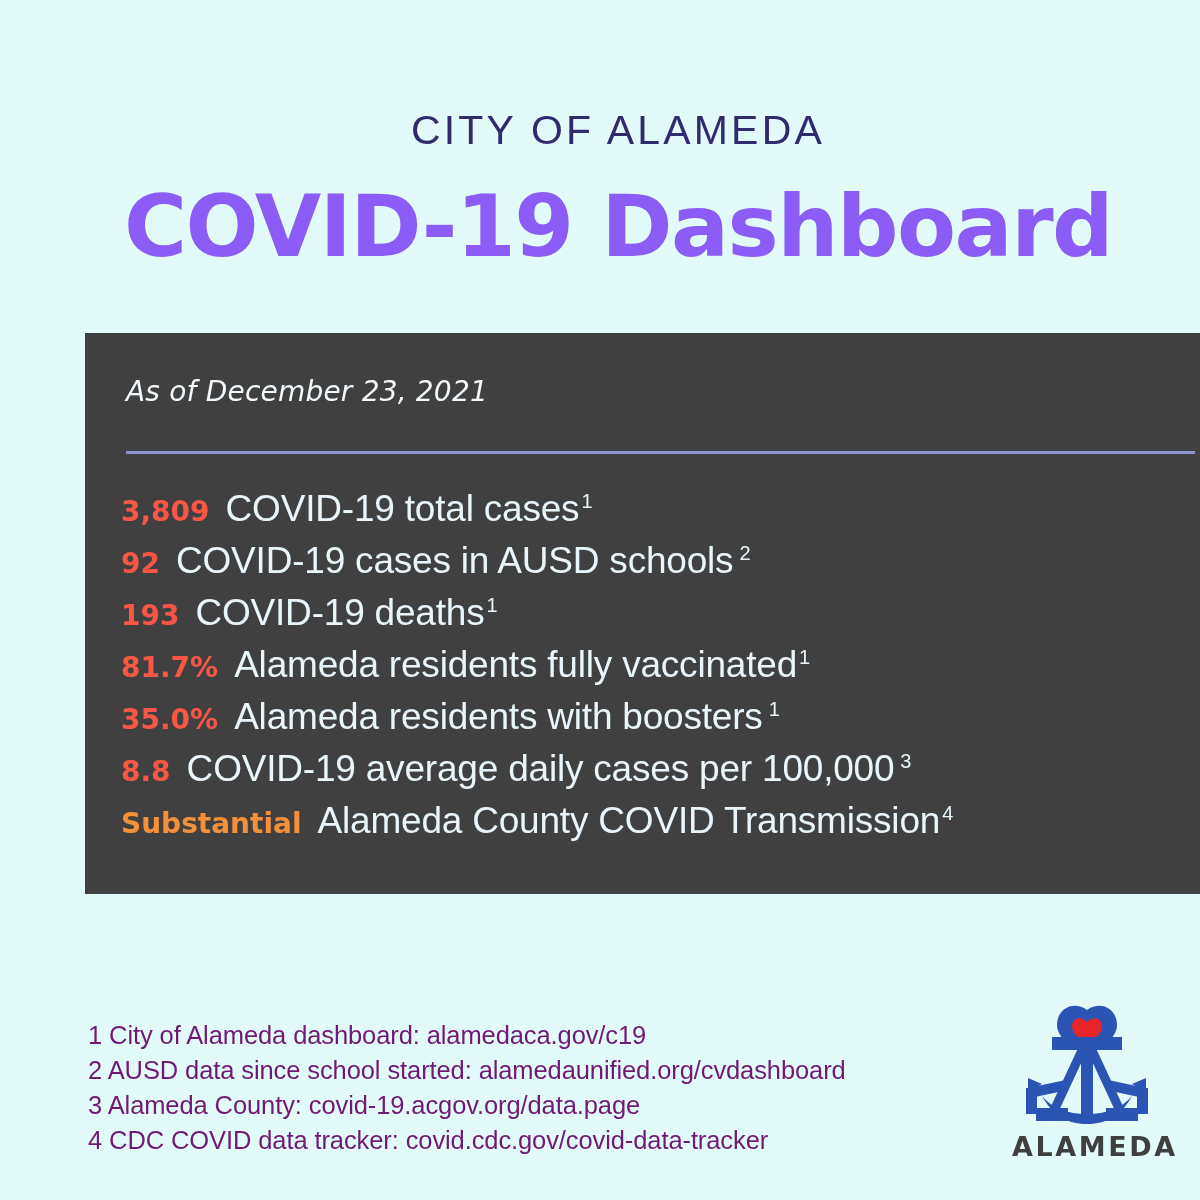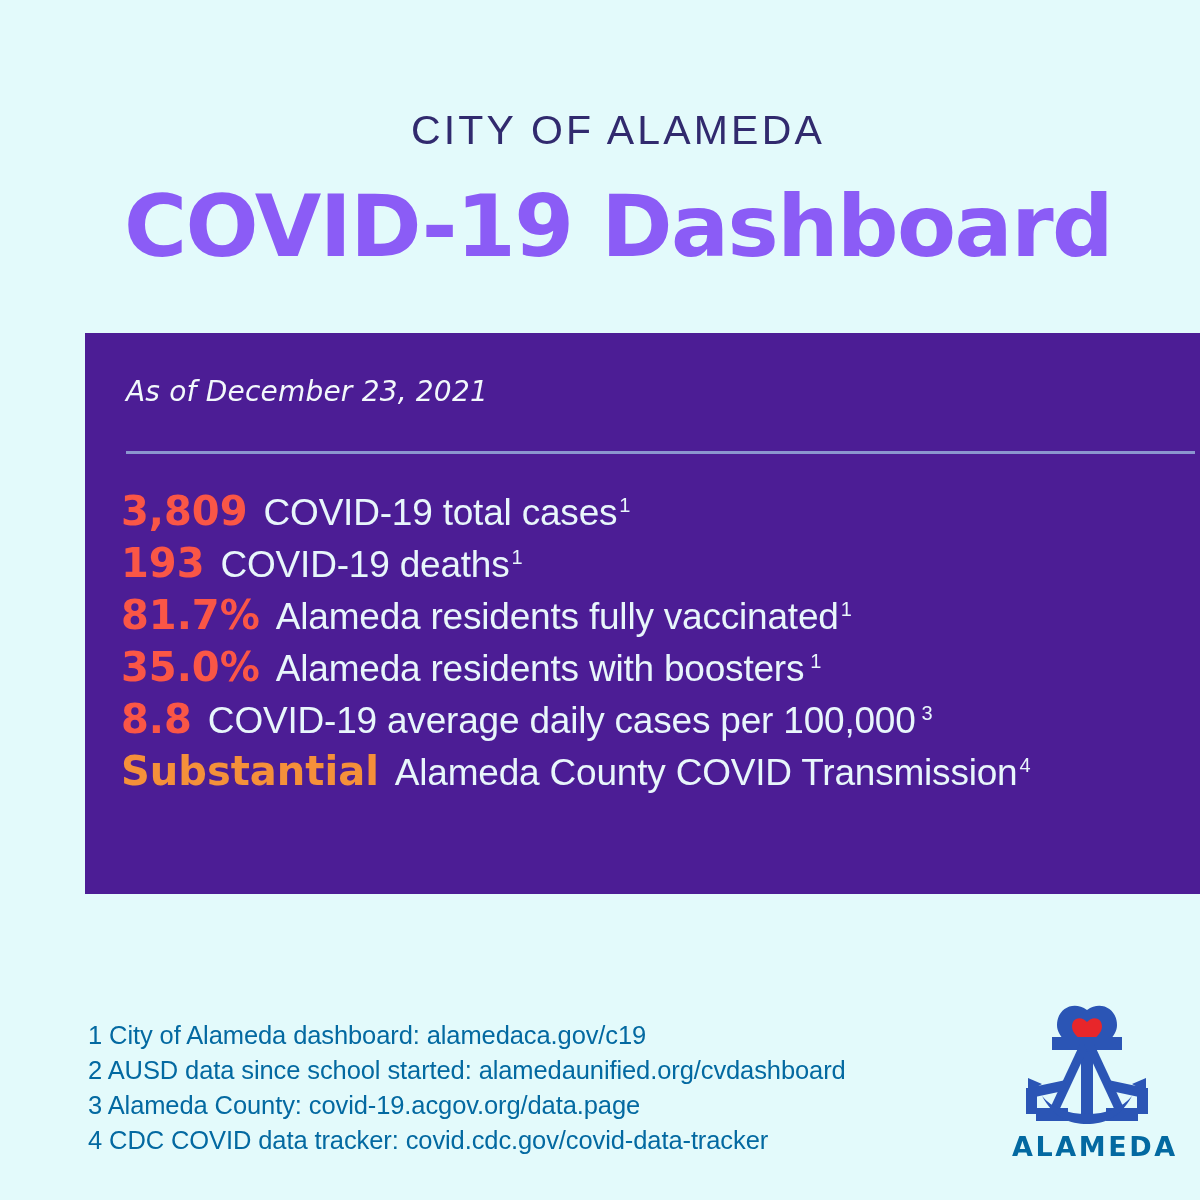--- a/index.html
+++ b/index.html
@@ -43,21 +43,21 @@
     white-space: nowrap;
   }
 
   
   .panel {
     position: absolute;
     left: 85px;
     top: 333px;
     width: 1115px;
     height: 561px;
-    background: #4c1d95;
+    background: #404040;
     box-sizing: border-box;
   }
   .panel-date {
     position: absolute;
     left: 41px;
     top: 42px;
     font-family: "DejaVu Sans", sans-serif;
     font-style: italic;
     font-size: 28px;
     font-weight: 400;
@@ -81,21 +81,21 @@
     right: 10px;
   }
   .stat-row {
     display: flex;
     align-items: baseline;
     height: 52px;
     white-space: nowrap;
   }
   .stat-value {
     font-family: "DejaVu Sans", sans-serif;
-    font-size: 40px;
+    font-size: 28px;
     font-weight: bold;
     color: #fa5646;
     letter-spacing: 0px;
   }
   .stat-value.orange {
     color: #f5903a;
   }
   .stat-label {
     font-family: "Liberation Sans", sans-serif;
     font-size: 37px;
@@ -119,21 +119,21 @@
   
   .footnotes {
     position: absolute;
     left: 88px;
     top: 1018px;
     width: 880px;
   }
   .footnote {
     font-family: "Liberation Sans", sans-serif;
     font-size: 25.5px;
-    color: #0369a1;
+    color: #701a75;
     line-height: 35px;
     letter-spacing: -0.1px;
     white-space: nowrap;
   }
 
   
   .logo {
     position: absolute;
     left: 1012px;
     top: 1004px;
@@ -142,21 +142,21 @@
   }
   .logo-mark {
     width: 150px;
     height: 125px;
     display: block;
   }
   .logo-word {
     font-family: "DejaVu Sans", sans-serif;
     font-size: 27px;
     font-weight: bold;
-    color: #0369a1;
+    color: #404040;
     letter-spacing: 2.6px;
     text-align: center;
     margin-top: 2px;
     white-space: nowrap;
   }
 </style>
 </head>
 <body>
 
 <div class="header">
@@ -164,20 +164,24 @@
   <div class="main-title">COVID-19 Dashboard</div>
 </div>
 
 <div class="panel">
   <div class="panel-date">As of December 23, 2021</div>
   <div class="panel-divider"></div>
   <div class="stats" id="stats-container">
       <div class="stat-row">
         <span class="stat-value">3,809</span>
         <span class="stat-label">COVID-19 total cases<span class="stat-note">1</span></span>
+      </div>
+      <div class="stat-row">
+        <span class="stat-value">92</span>
+        <span class="stat-label">COVID-19 cases in AUSD schools<span class="stat-note gap">2</span></span>
       </div>
       <div class="stat-row">
         <span class="stat-value">193</span>
         <span class="stat-label">COVID-19 deaths<span class="stat-note">1</span></span>
       </div>
       <div class="stat-row">
         <span class="stat-value">81.7%</span>
         <span class="stat-label">Alameda residents fully vaccinated<span class="stat-note">1</span></span>
       </div>
       <div class="stat-row">

